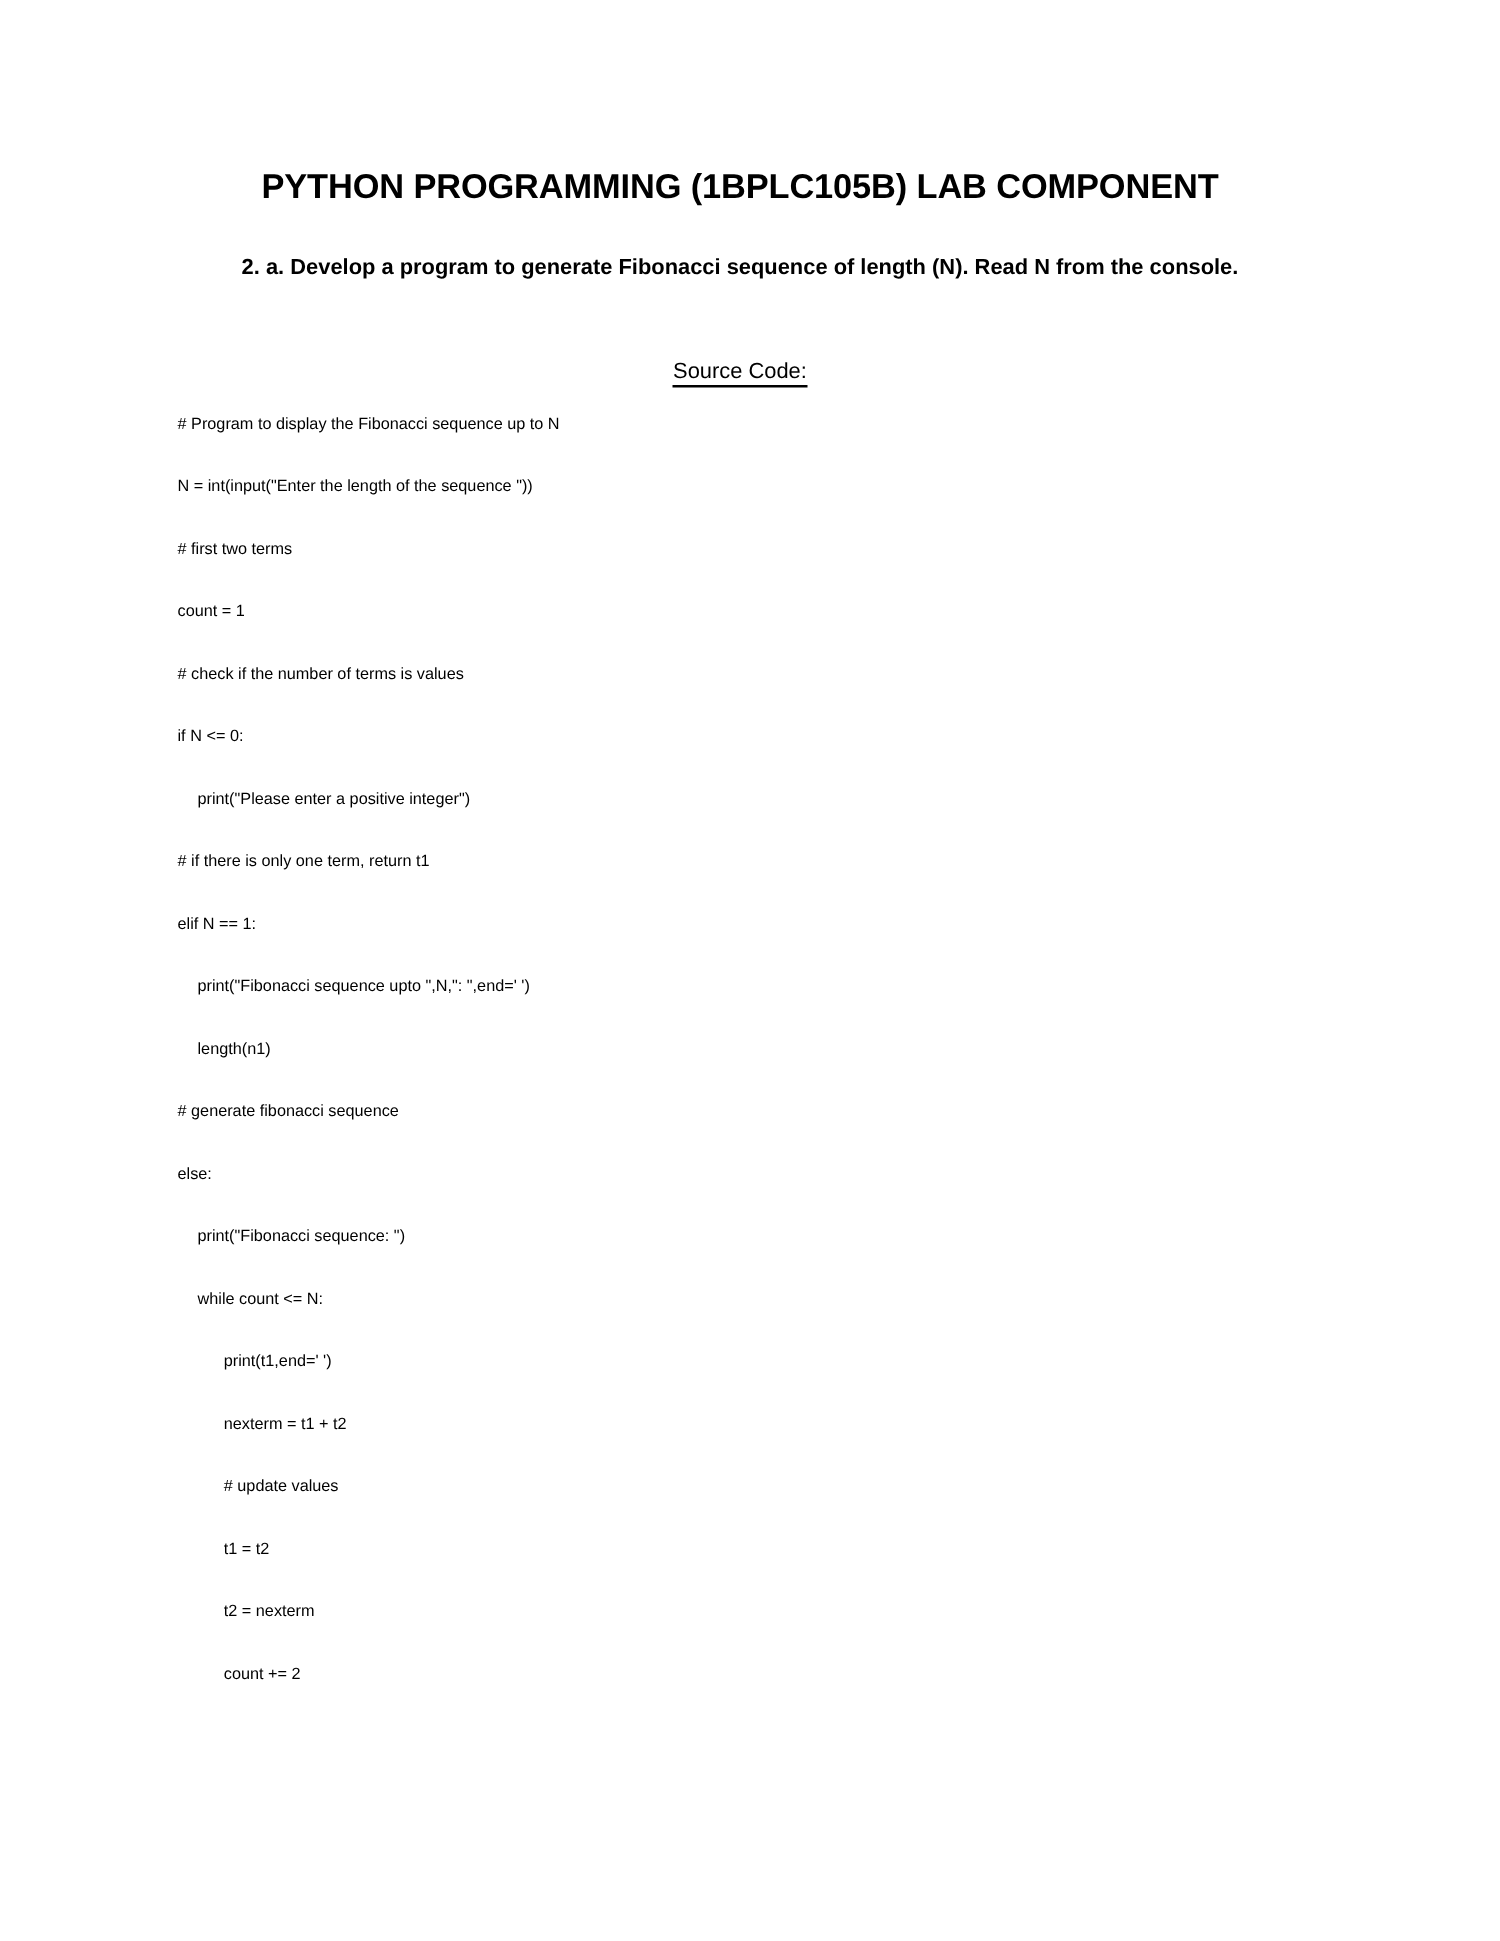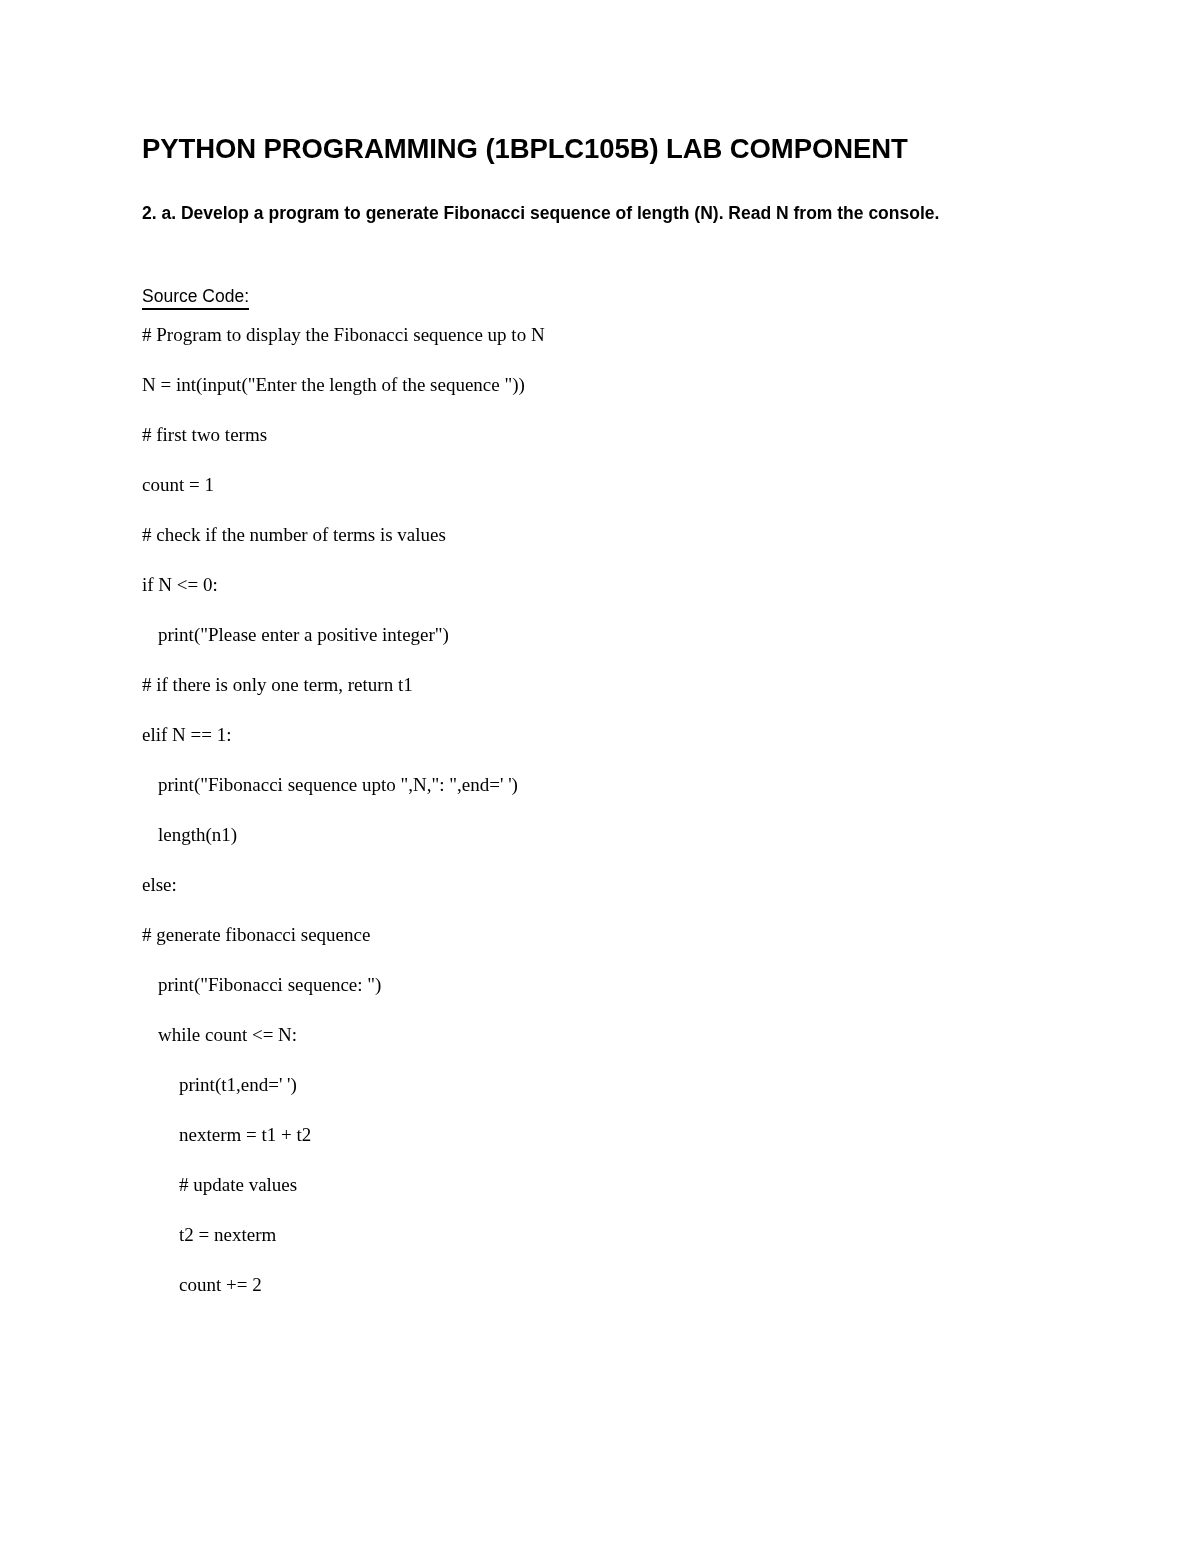--- a/index.html
+++ b/index.html
@@ -16,20 +16,21 @@
     -webkit-font-smoothing: none;
   }
   .page {
     position: relative;
     width: 1072px;
     height: 1553px;
     background: #ffffff;
     box-sizing: border-box;
     padding: 0;
     overflow: hidden;
+    text-align: center;
   }
   .content {
     position: absolute;
     left: 142px;
     top: 133px;
     width: 900px;
   }
   .doc-title {
     font-size: 27.5px;
     font-weight: bold;
@@ -55,30 +56,29 @@
     padding-bottom: 1px;
   }
   .section-label-wrap {
     margin: 31px 0 0 0;
   }
   .code-block {
     margin: 0;
     padding: 0;
   }
   .code-line {
-    font-size: 19px;
+    font-size: 13px;
     font-weight: normal;
     line-height: 1.2;
     margin: 0;
     padding: 0;
     height: 50px;
     white-space: pre;
     display: flex;
     align-items: flex-end;
-    font-family: Liberation Serif, serif;
   }
   .code-line.first {
     height: 36px;
   }
   .indent-0 { padding-left: 0px; }
   .indent-1 { padding-left: 16px; }
   .indent-2 { padding-left: 37px; }
 </style>
 </head>
 <body>
@@ -99,25 +99,26 @@
         <div class="code-line indent-0">N = int(input("Enter the length of the sequence "))</div>
         <div class="code-line indent-0"># first two terms</div>
         <div class="code-line indent-0">count = 1</div>
         <div class="code-line indent-0"># check if the number of terms is values</div>
         <div class="code-line indent-0">if N &lt;= 0:</div>
         <div class="code-line indent-1">print("Please enter a positive integer")</div>
         <div class="code-line indent-0"># if there is only one term, return t1</div>
         <div class="code-line indent-0">elif N == 1:</div>
         <div class="code-line indent-1">print("Fibonacci sequence upto ",N,": ",end=' ')</div>
         <div class="code-line indent-1">length(n1)</div>
+        <div class="code-line indent-0"># generate fibonacci sequence</div>
         <div class="code-line indent-0">else:</div>
-        <div class="code-line indent-0"># generate fibonacci sequence</div>
         <div class="code-line indent-1">print("Fibonacci sequence: ")</div>
         <div class="code-line indent-1">while count &lt;= N:</div>
         <div class="code-line indent-2">print(t1,end=' ')</div>
         <div class="code-line indent-2">nexterm = t1 + t2</div>
         <div class="code-line indent-2"># update values</div>
+        <div class="code-line indent-2">t1 = t2</div>
         <div class="code-line indent-2">t2 = nexterm</div>
         <div class="code-line indent-2">count += 2</div>
       </div>
 
   </div>
 </div>
 
 </body></html>

